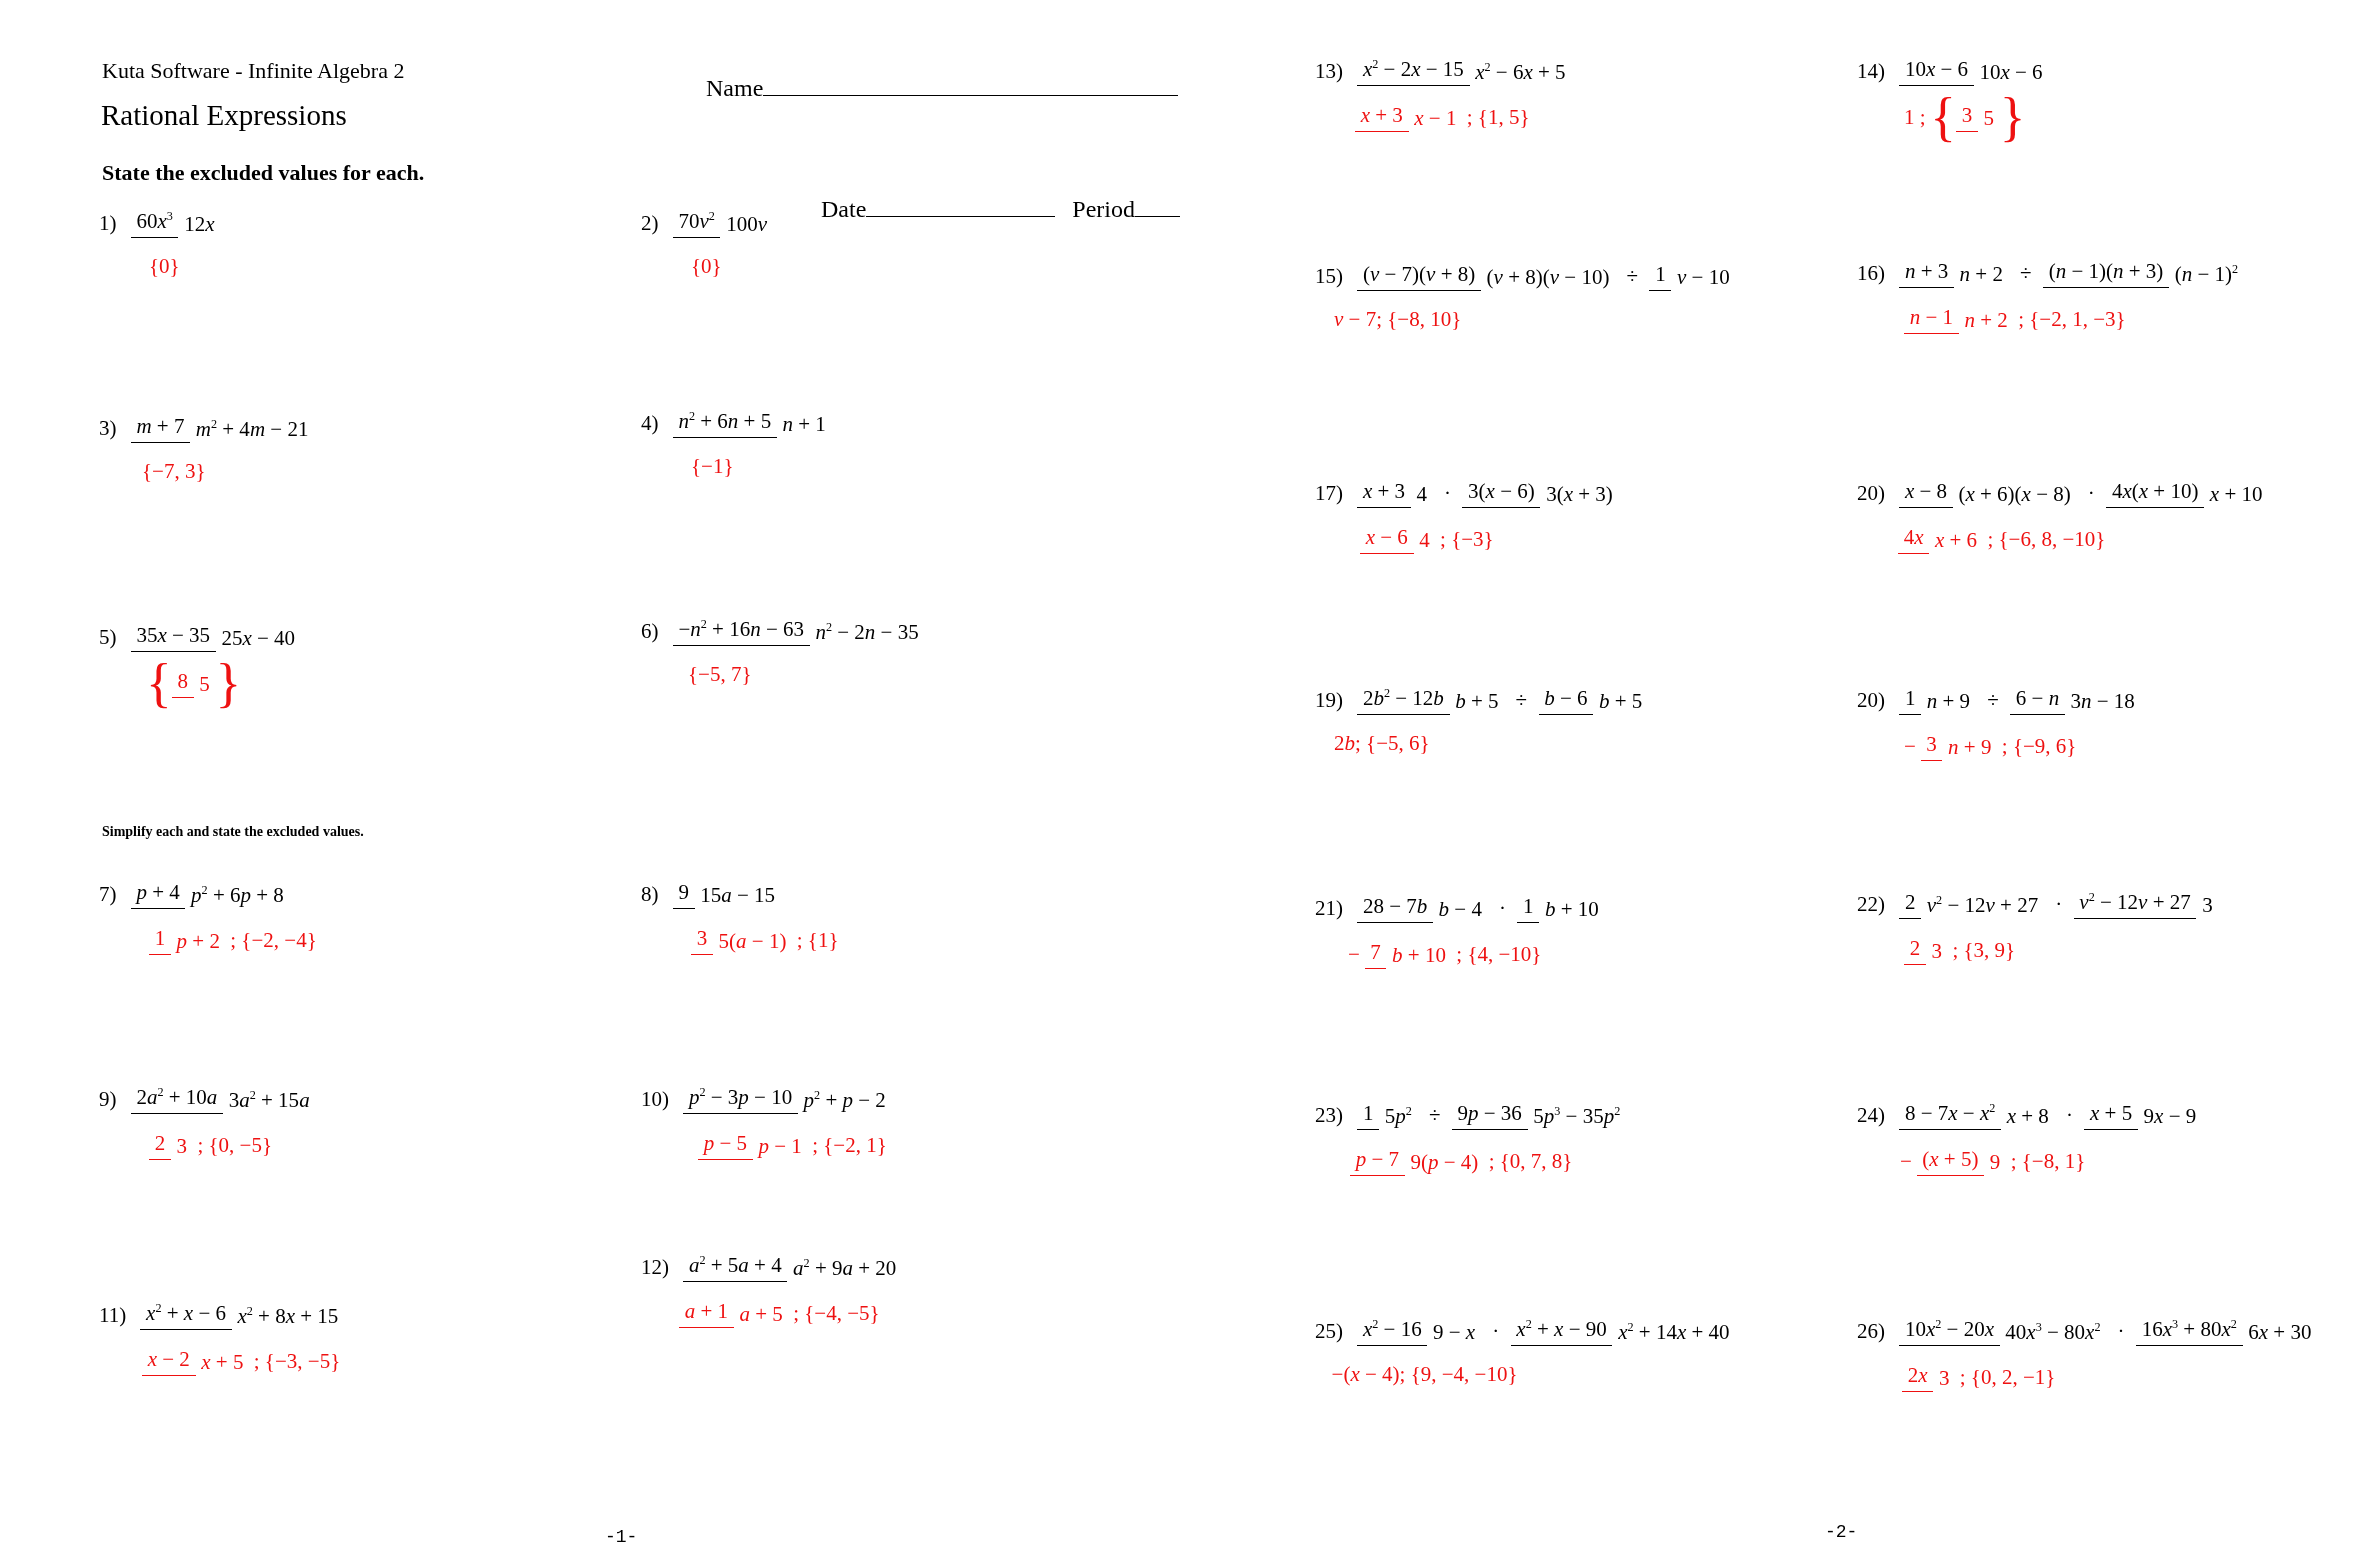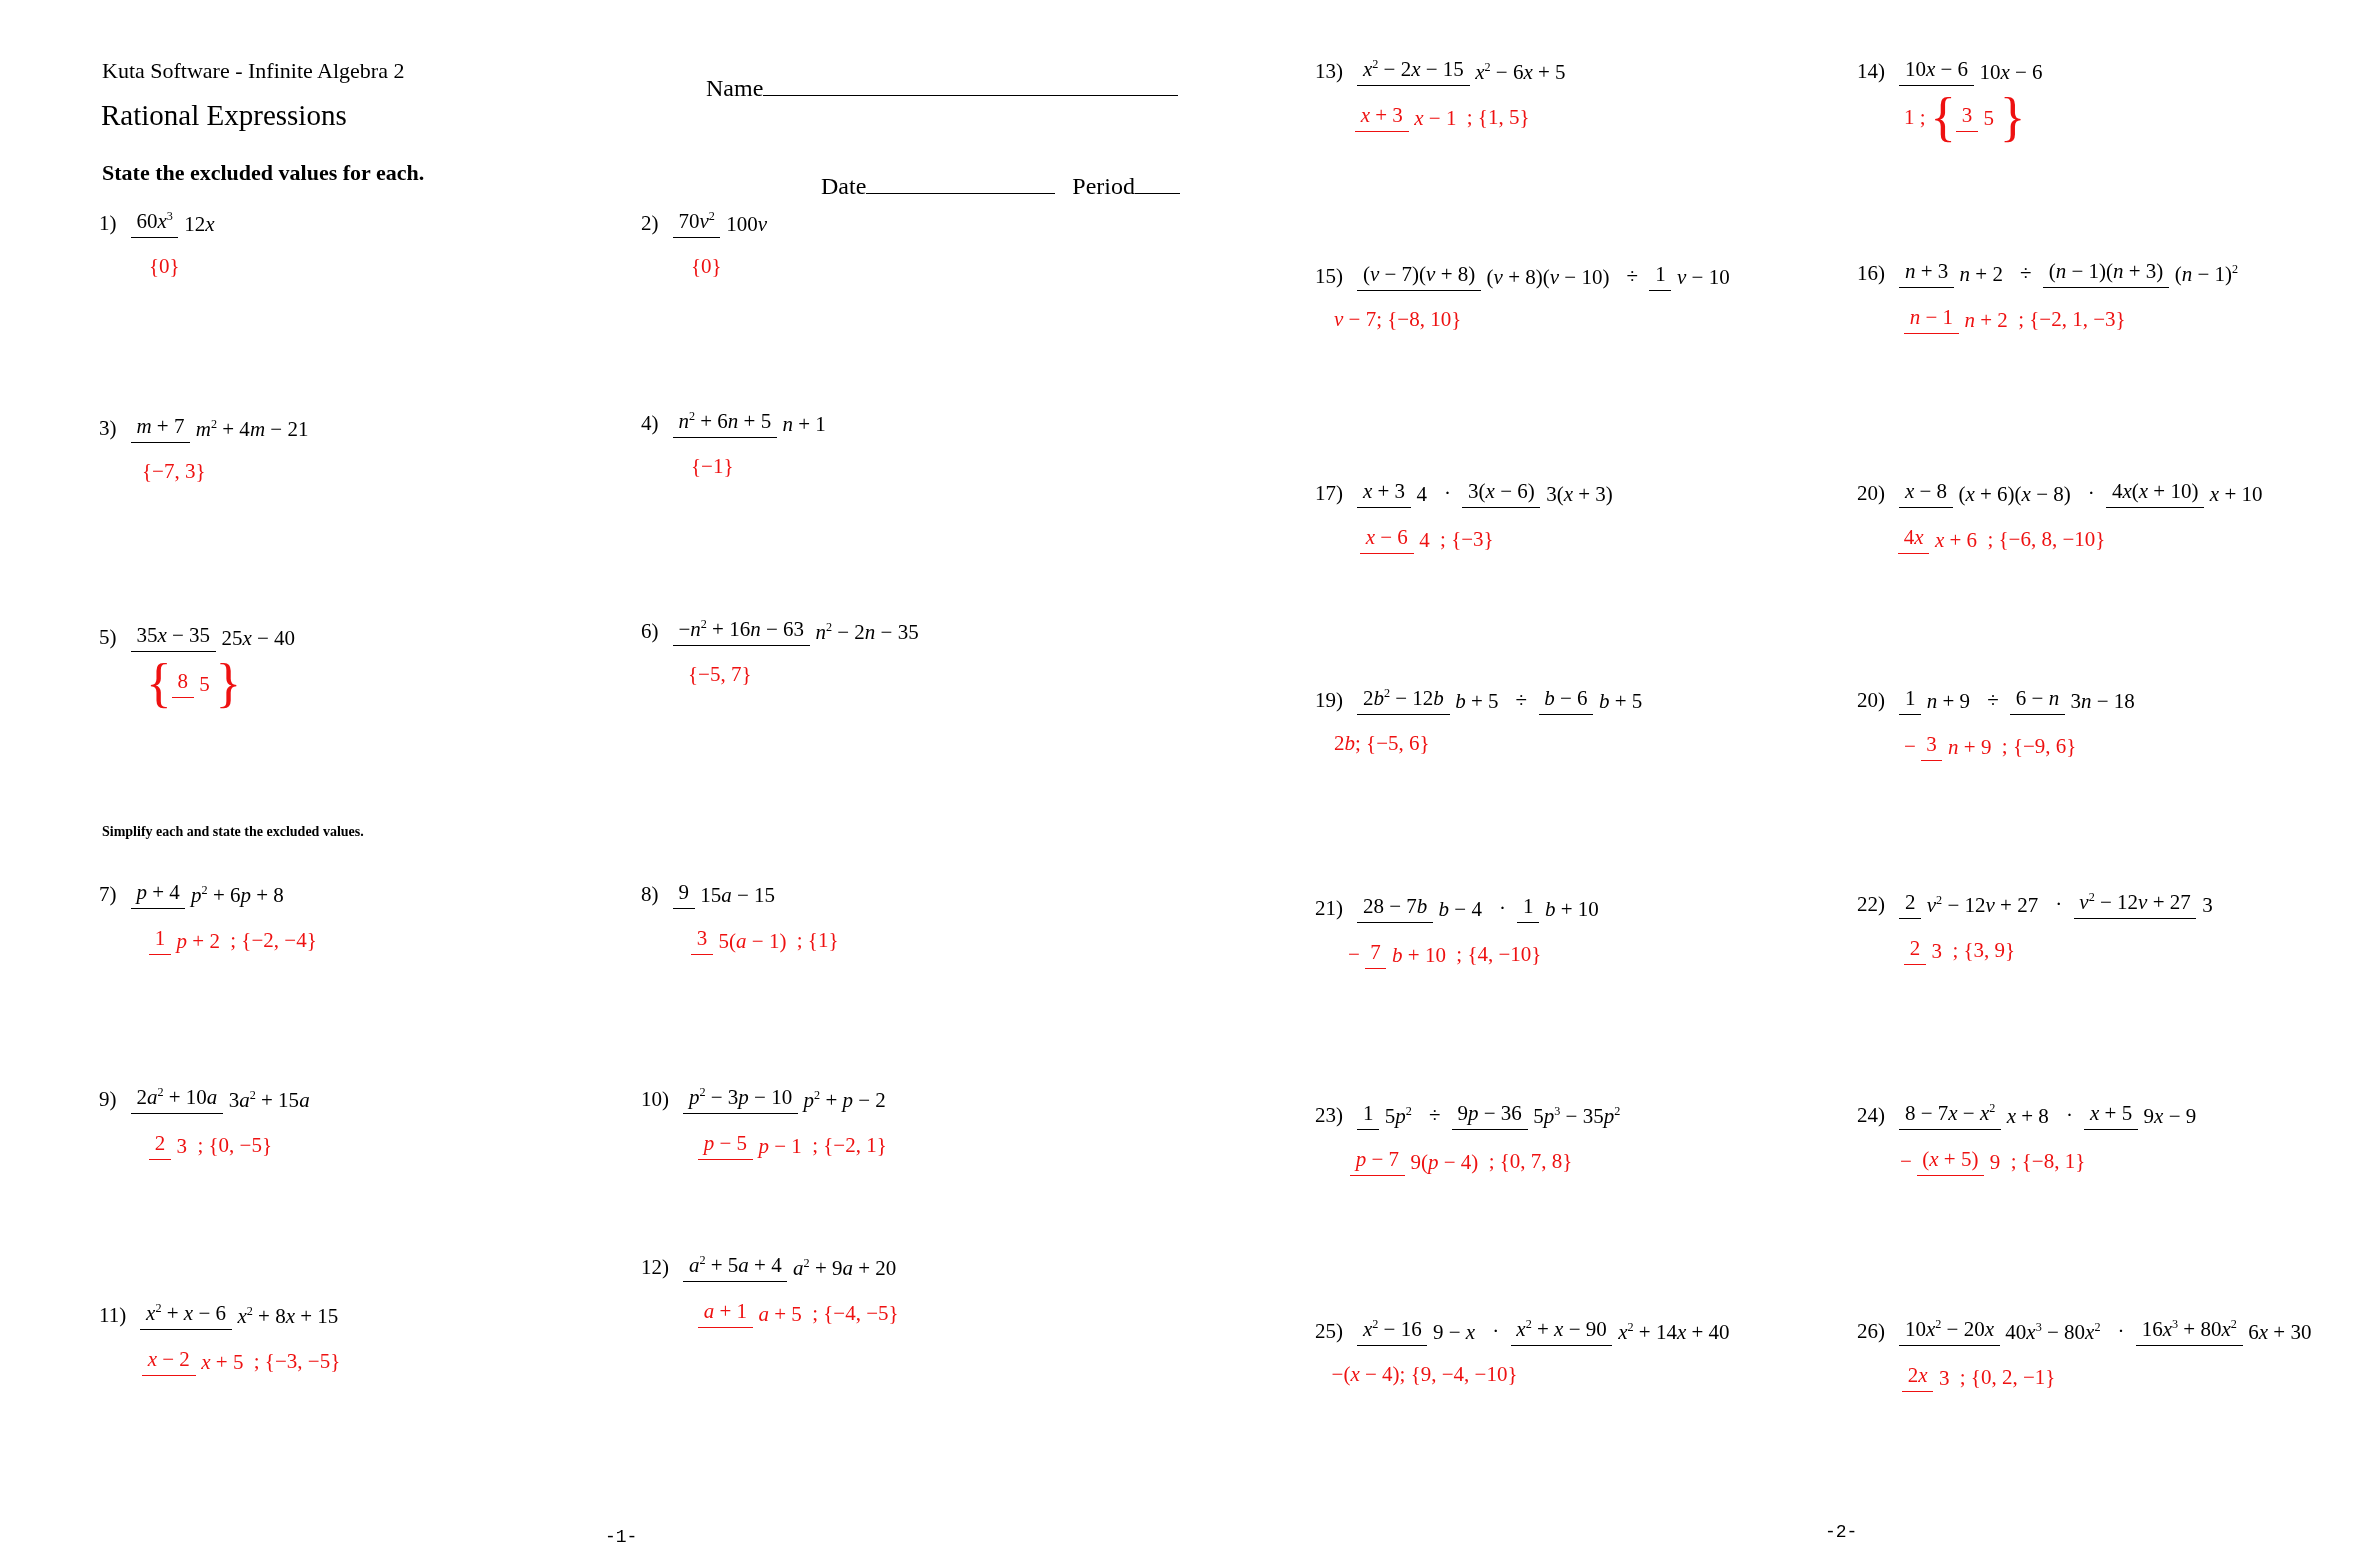--- a/index.html
+++ b/index.html
@@ -6,21 +6,21 @@
   *{margin:0;padding:0;box-sizing:border-box;}
   html,body{background:#ffffff;}
   body{
     width:2413px;height:1561px;position:relative;overflow:hidden;
     font-family:"Liberation Serif","DejaVu Serif",serif;color:var(--ink);
   }
   .abs{position:absolute;white-space:nowrap;}
   .h-brand{left:102px;top:58px;font-size:22px;}
   .h-name{left:706px;top:71px;font-size:24px;}
   .h-title{left:101px;top:99px;font-size:29px;}
-  .h-date{left:821px;top:169px;font-size:24px;}
+  .h-date{left:821px;top:192px;font-size:24px;}
   .h-sec1{left:102px;top:160px;font-size:22px;font-weight:bold;}
   .h-sec2{left:102px;top:824px;font-size:14px;font-weight:bold;}
   .fill-line{display:inline-block;border-bottom:1.9px solid var(--ink);vertical-align:baseline;height:1.05em;}
   .nameline{width:415px;}
   .dateline{width:189px;}
   .periodsp{margin-left:17px;}
   .periodline{width:45px;}
   .footer{font-family:"Liberation Mono","DejaVu Sans Mono",monospace;font-size:18px;}
   .f1{left:605px;top:1527px;}
   .f2{left:1825px;top:1522px;}
@@ -213,21 +213,21 @@
       </div>
     </div>
     <div class="prob" style="left: 641px; top: 1252px;">
       <div class="expr">
         <span class="plabel">12)</span>
         <span class="frac">
           <span class="fn"><i>a</i><sup>2</sup> + 5<i>a</i> + 4</span>
           <span class="fd"><i>a</i><sup>2</sup> + 9<i>a</i> + 20</span>
         </span>
       </div>
-      <div class="ans" style="margin-left:57px">
+      <div class="ans" style="margin-left:38px">
         <span class="frac">
           <span class="fn"><i>a</i> + 1</span>
           <span class="fd"><i>a</i> + 5</span>
         </span>
         <span class="mt"> ; {−4, −5}</span>
       </div>
     </div>
     <div class="prob" style="left: 1315px; top: 56px;">
       <div class="expr">
         <span class="plabel">13)</span>

